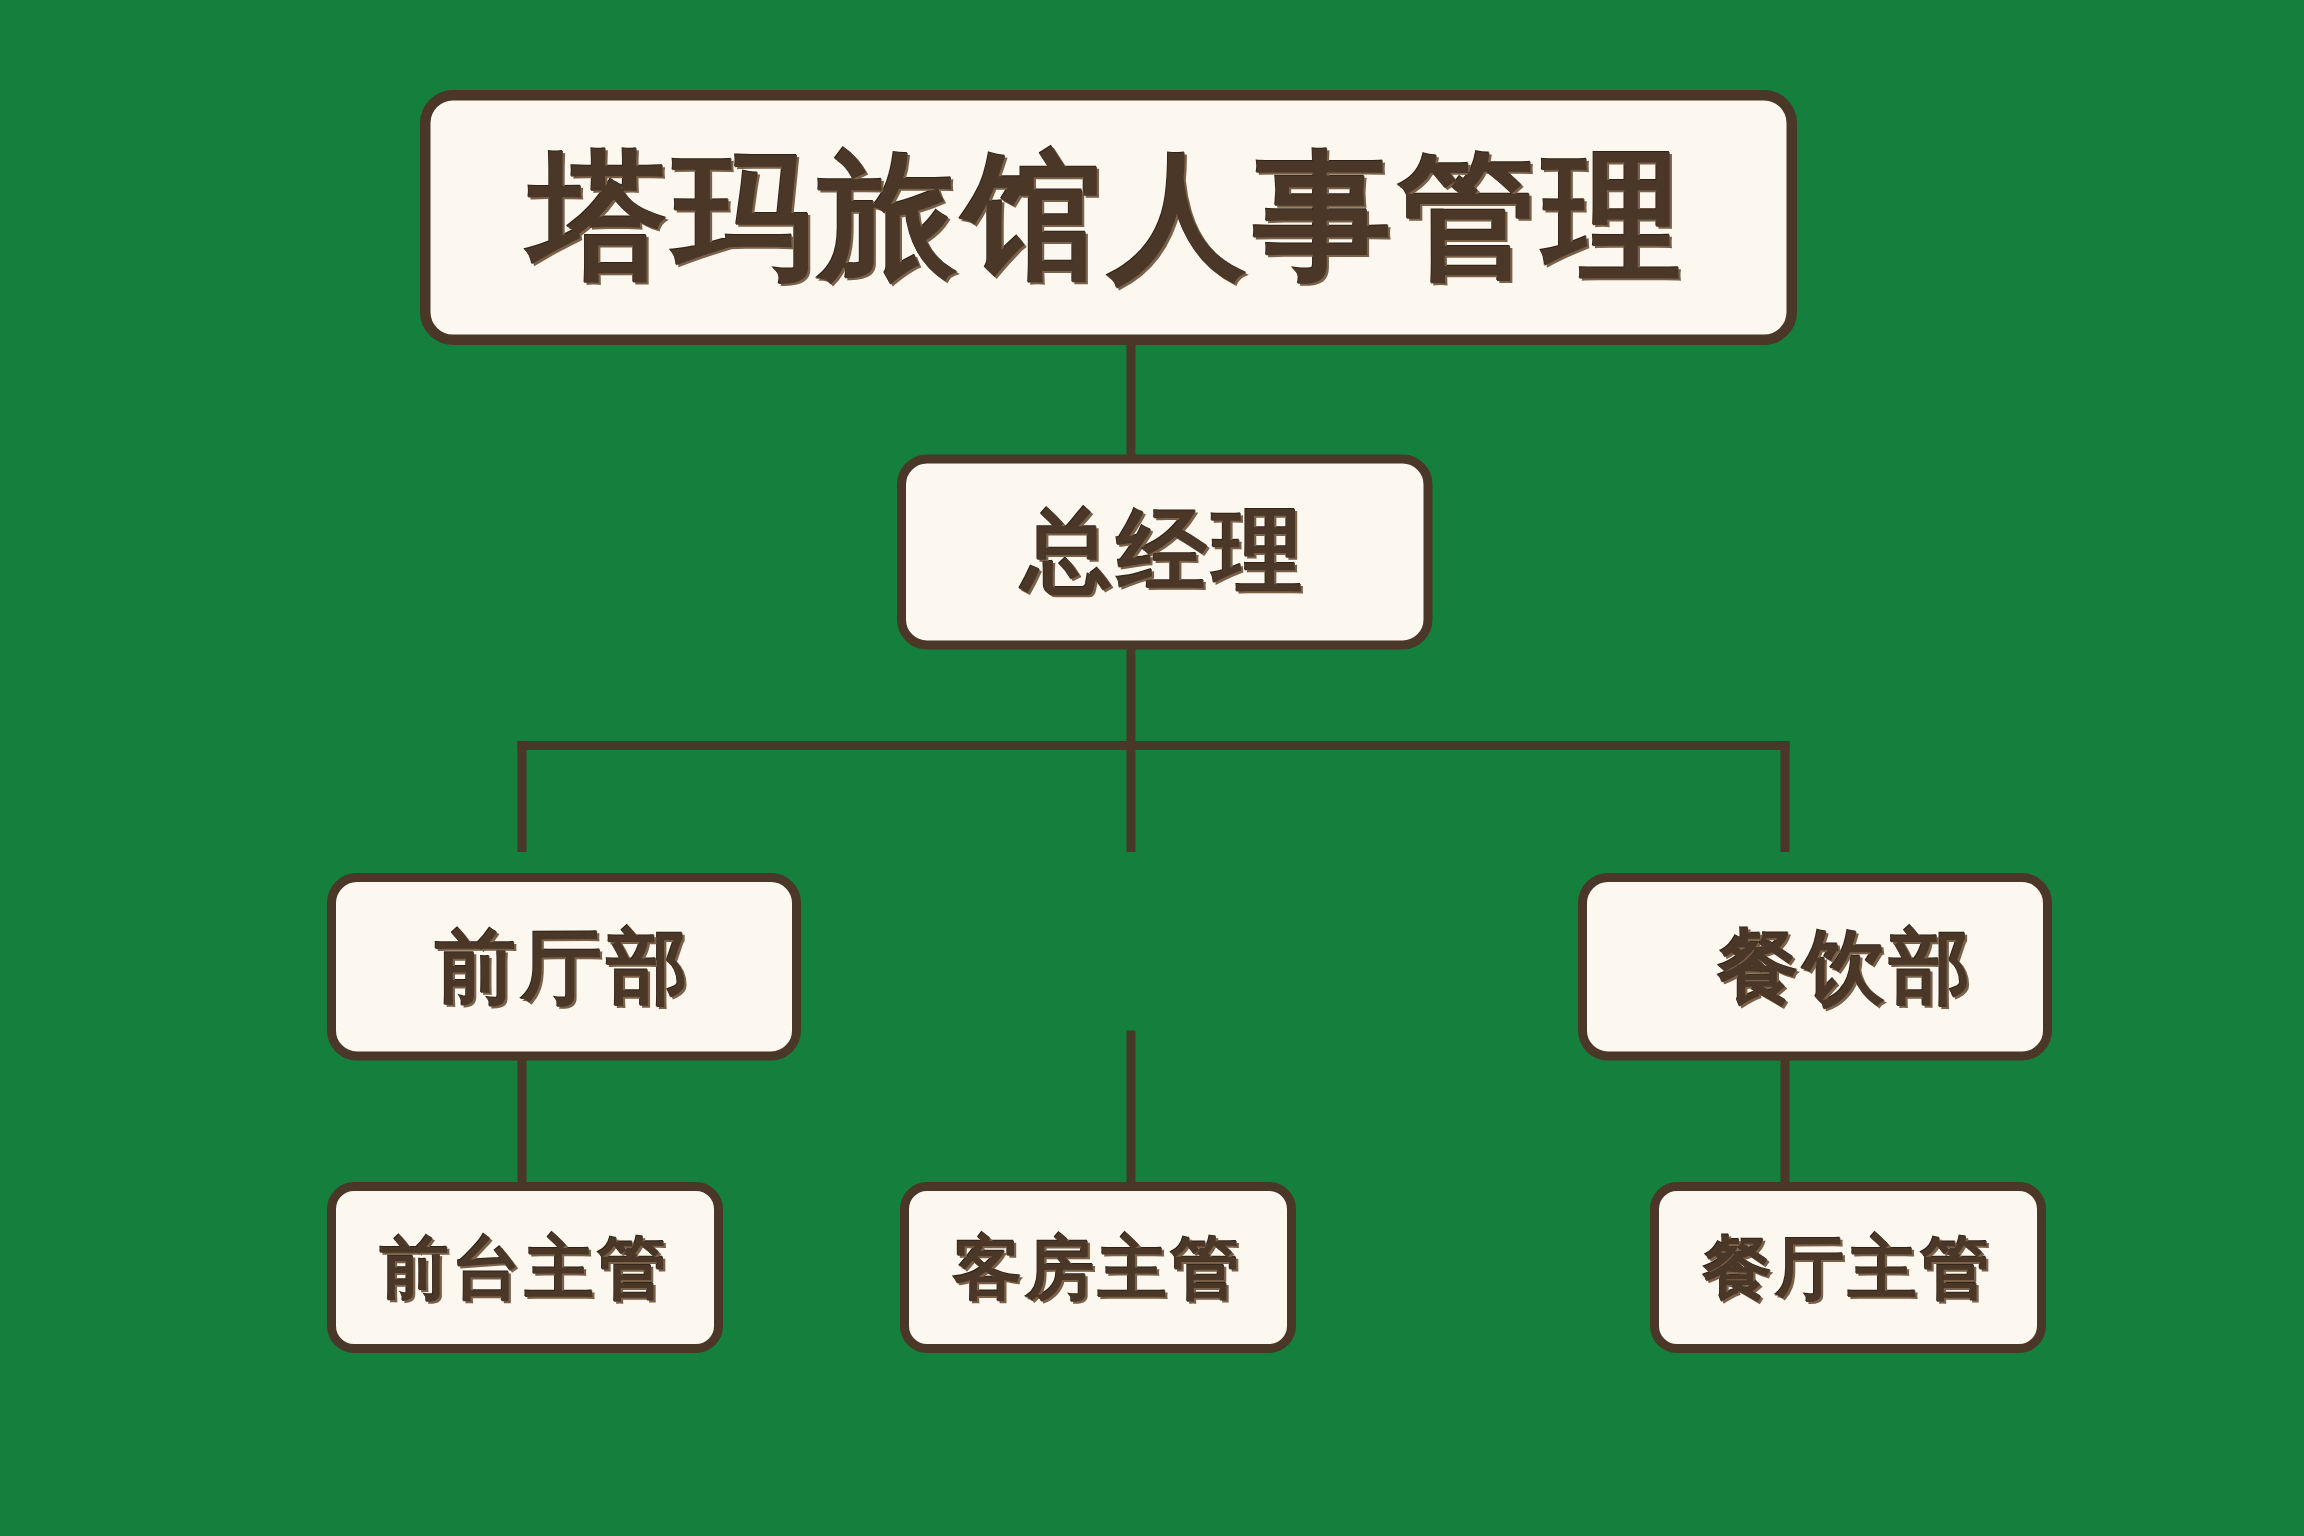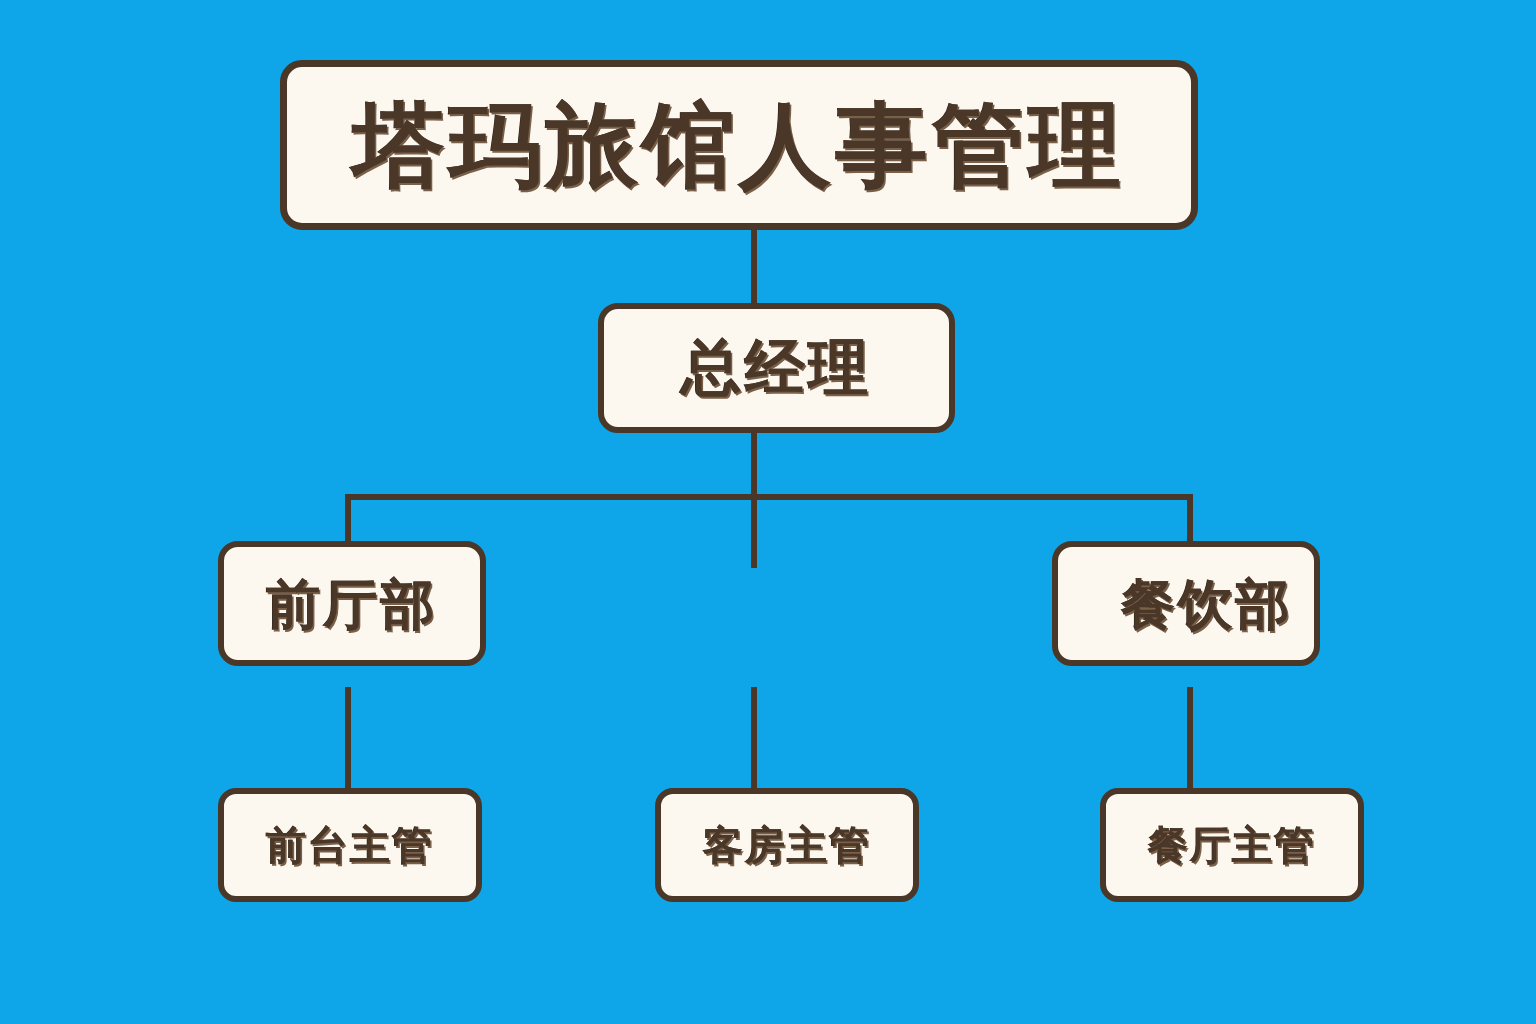--- a/index.html
+++ b/index.html
@@ -11,21 +11,21 @@
     width: 1536px;
     height: 1024px;
     background: #FDF6EC;
     font-family: "Liberation Sans", "DejaVu Sans", sans-serif;
     overflow: hidden;
   }
   #chart-canvas {
     position: relative;
     width: 1536px;
     height: 1024px;
-    background: #0ea5e9;
+    background: #15803d;
   }
 
   
   .connector {
     position: absolute;
     background: #4A3728;
     z-index: 1;
   }
   .connector.v { width: 6px; }
   .connector.h { height: 6px; }
@@ -68,40 +68,40 @@
     left: 598px;
     top: 303px;
     width: 357px;
     height: 130px;
     border-radius: 20px;
   }
   #node-gm .node-label { font-size: 60px; }
 
   
   .dept {
-    top: 541px;
-    width: 268px;
+    top: 582px;
+    width: 316px;
     height: 125px;
     border-radius: 20px;
   }
   .dept .node-label { font-size: 54px; }
   #node-dept-front  { left: 218px; }
   #node-dept-room   { left: 622px; }
   #node-dept-food   { left: 1052px; padding-left: 42px; }
 
   
   .sup {
     top: 788px;
     width: 264px;
     height: 114px;
     border-radius: 18px;
   }
-  .sup .node-label { font-size: 40px; letter-spacing: 0.05em; }
+  .sup .node-label { font-size: 46px; letter-spacing: 0.05em; }
   #node-sup-front { left: 218px; }
-  #node-sup-room  { left: 655px; justify-content: center; }
+  #node-sup-room  { left: 600px; justify-content: center; }
   #node-sup-food  { left: 1052px; margin-left: 48px; }
 
   
   #conn-root-gm      { left: 751px; top: 228px;  height: 78px; }
   #conn-gm-bus       { left: 751px; top: 431px;  height: 69px; }
   #conn-bus          { left: 345px; top: 494px;  width: 848px; }
   #conn-bus-front    { left: 345px; top: 494px;  height: 74px; }
   #conn-bus-room     { left: 751px; top: 494px;  height: 74px; }
   #conn-bus-food     { left: 1187px; top: 494px; height: 74px; }
   #conn-front-sup    { left: 345px; top: 687px;  height: 104px; }

